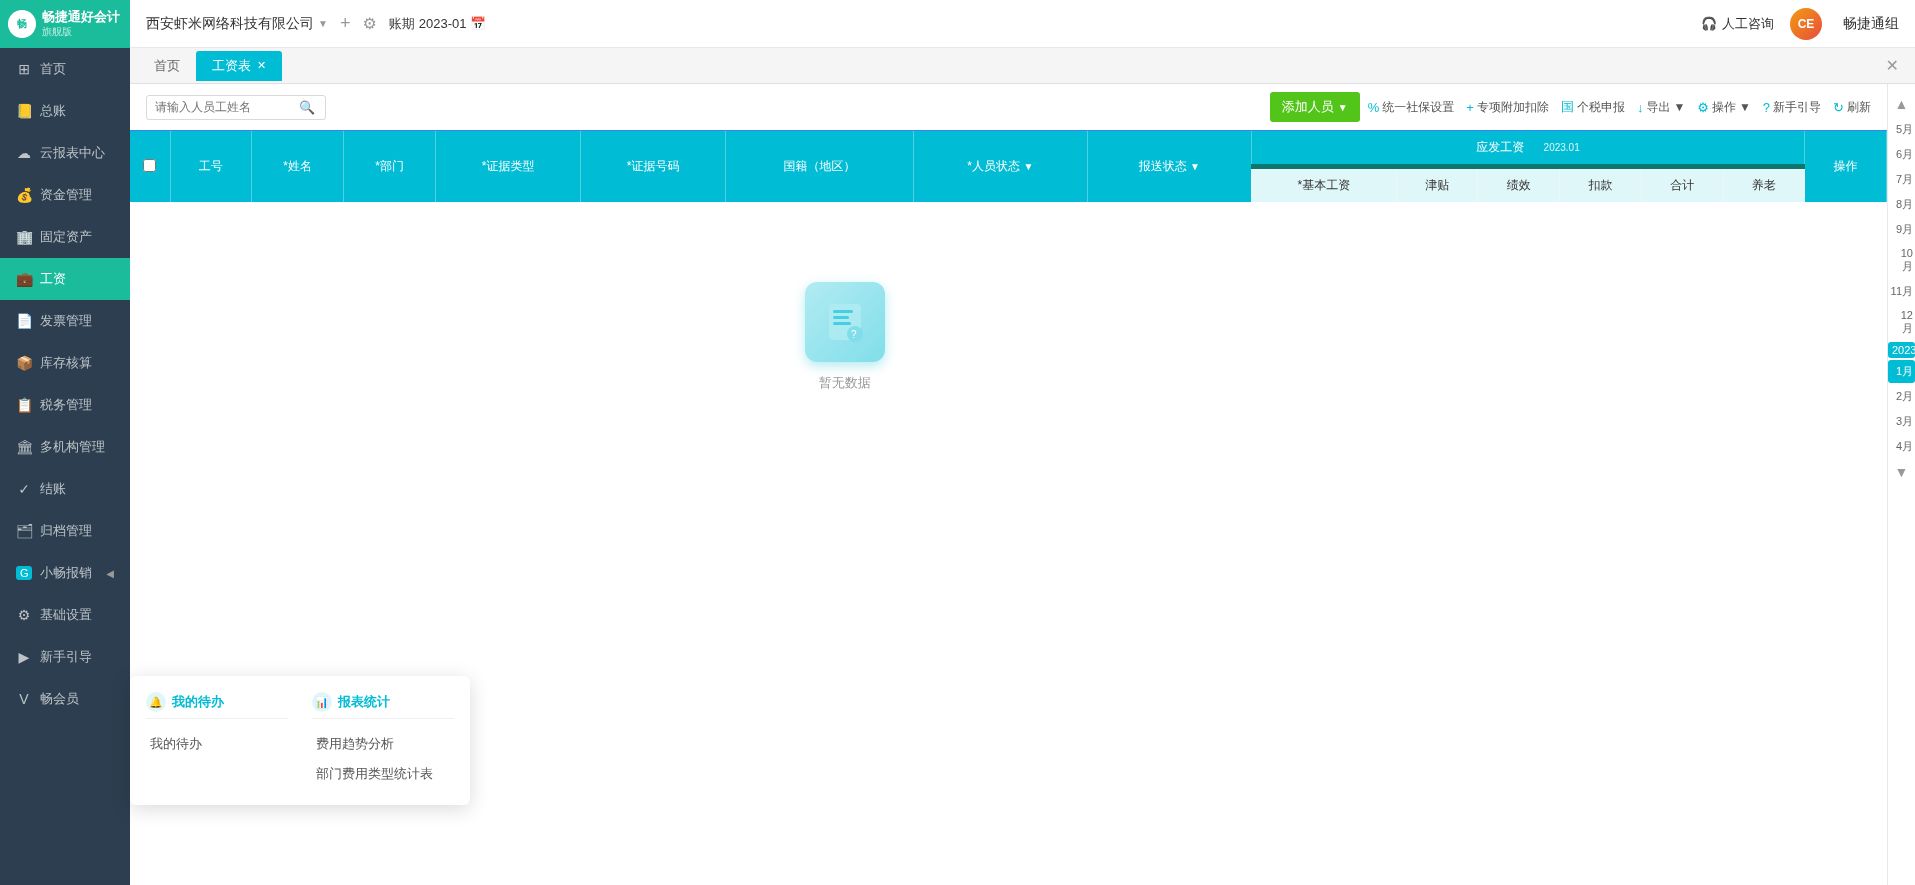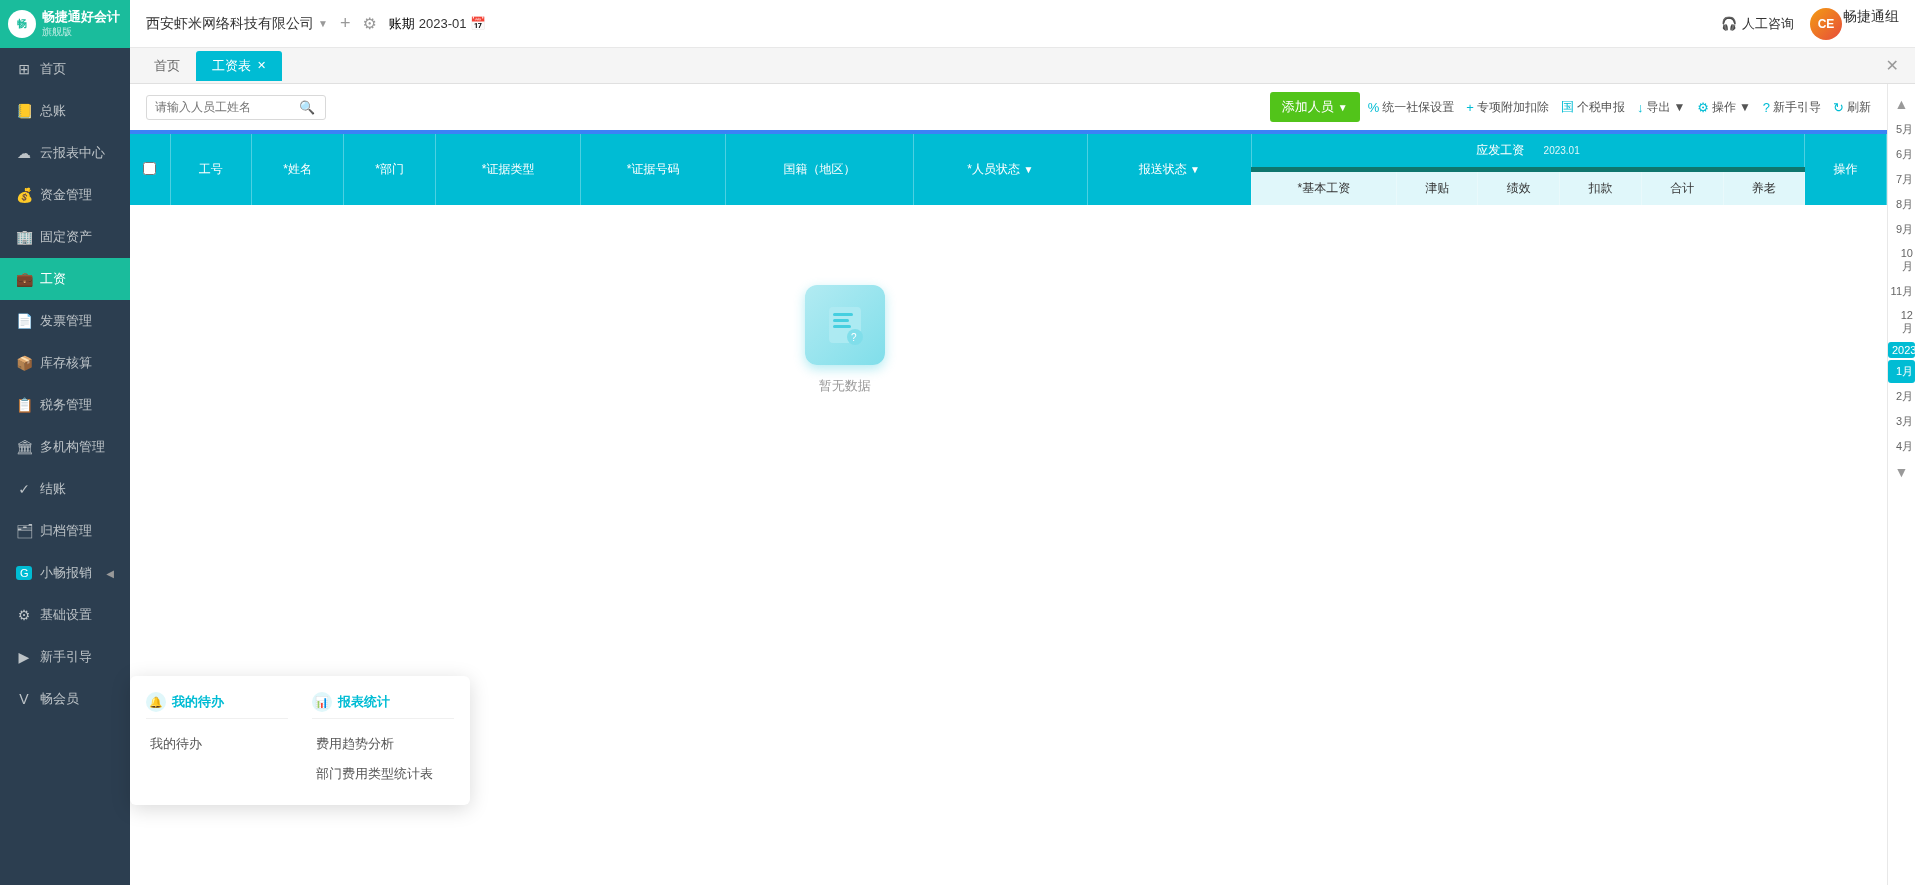--- a/index.html
+++ b/index.html
@@ -57,24 +57,24 @@
     }
     .topbar-company {
       display: flex; align-items: center; gap: 4px;
       font-size: 14px; color: #333;
       cursor: pointer;
     }
     .topbar-company-arrow { color: #999; font-size: 10px; }
     .topbar-add { color: #999; font-size: 18px; cursor: pointer; }
     .topbar-gear { color: #999; font-size: 16px; cursor: pointer; }
     .topbar-period { display: flex; align-items: center; gap: 4px; font-size: 13px; color: #333; }
-    .topbar-period-label { color: #000000; }
+    .topbar-period-label { color: #404040; }
     .topbar-right { margin-left: auto; display: flex; align-items: center; gap: 16px; }
     .topbar-service { display: flex; align-items: center; gap: 4px; color: #333; cursor: pointer; font-size: 13px; }
-    .topbar-user { display: flex; align-items: flex-start; gap: 1px; cursor: pointer; }
+    .topbar-user { display: flex; align-items: center; gap: 21px; cursor: pointer; }
     .topbar-avatar {
       width: 32px; height: 32px;
       background: linear-gradient(135deg, #f39c12, #e74c3c);
       border-radius: 50%;
       display: flex; align-items: center; justify-content: center;
       color: white; font-size: 12px; font-weight: bold;
     }
     .topbar-username { font-size: 14px; color: #333; }
 
     
@@ -101,21 +101,21 @@
     .tab-close { font-size: 11px; cursor: pointer; }
     .tab-home { color: #666; }
 
     
     .toolbar {
       background: white;
       padding: 8px 16px;
       display: flex;
       align-items: center;
       gap: 8px;
-      border-bottom: 4px solid #3b82f6;
+      border-bottom: 1px solid #3b82f6;
     }
     .search-box {
       display: flex; align-items: center;
       border: 1px solid #d9d9d9;
       border-radius: 3px;
       padding: 4px 8px;
       gap: 4px;
       width: 180px;
     }
     .search-box input {

